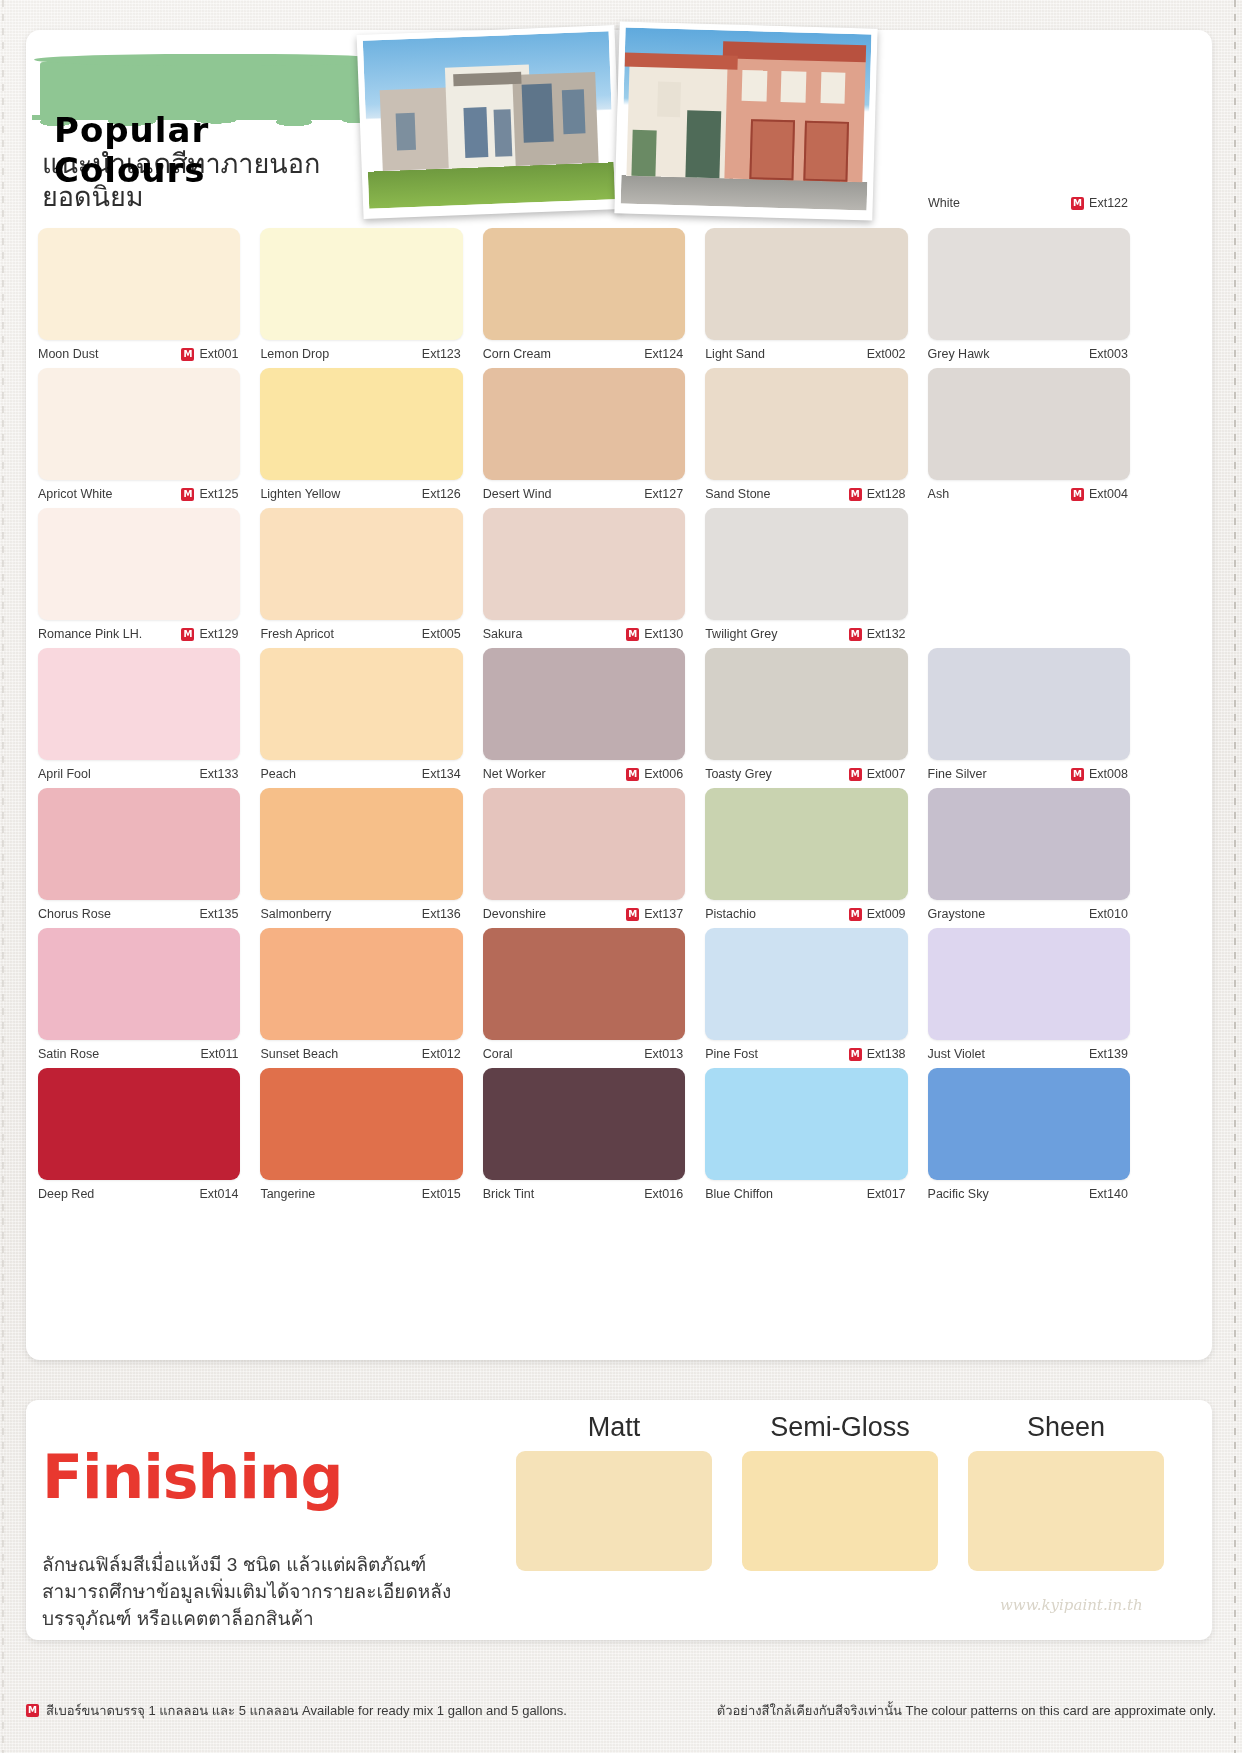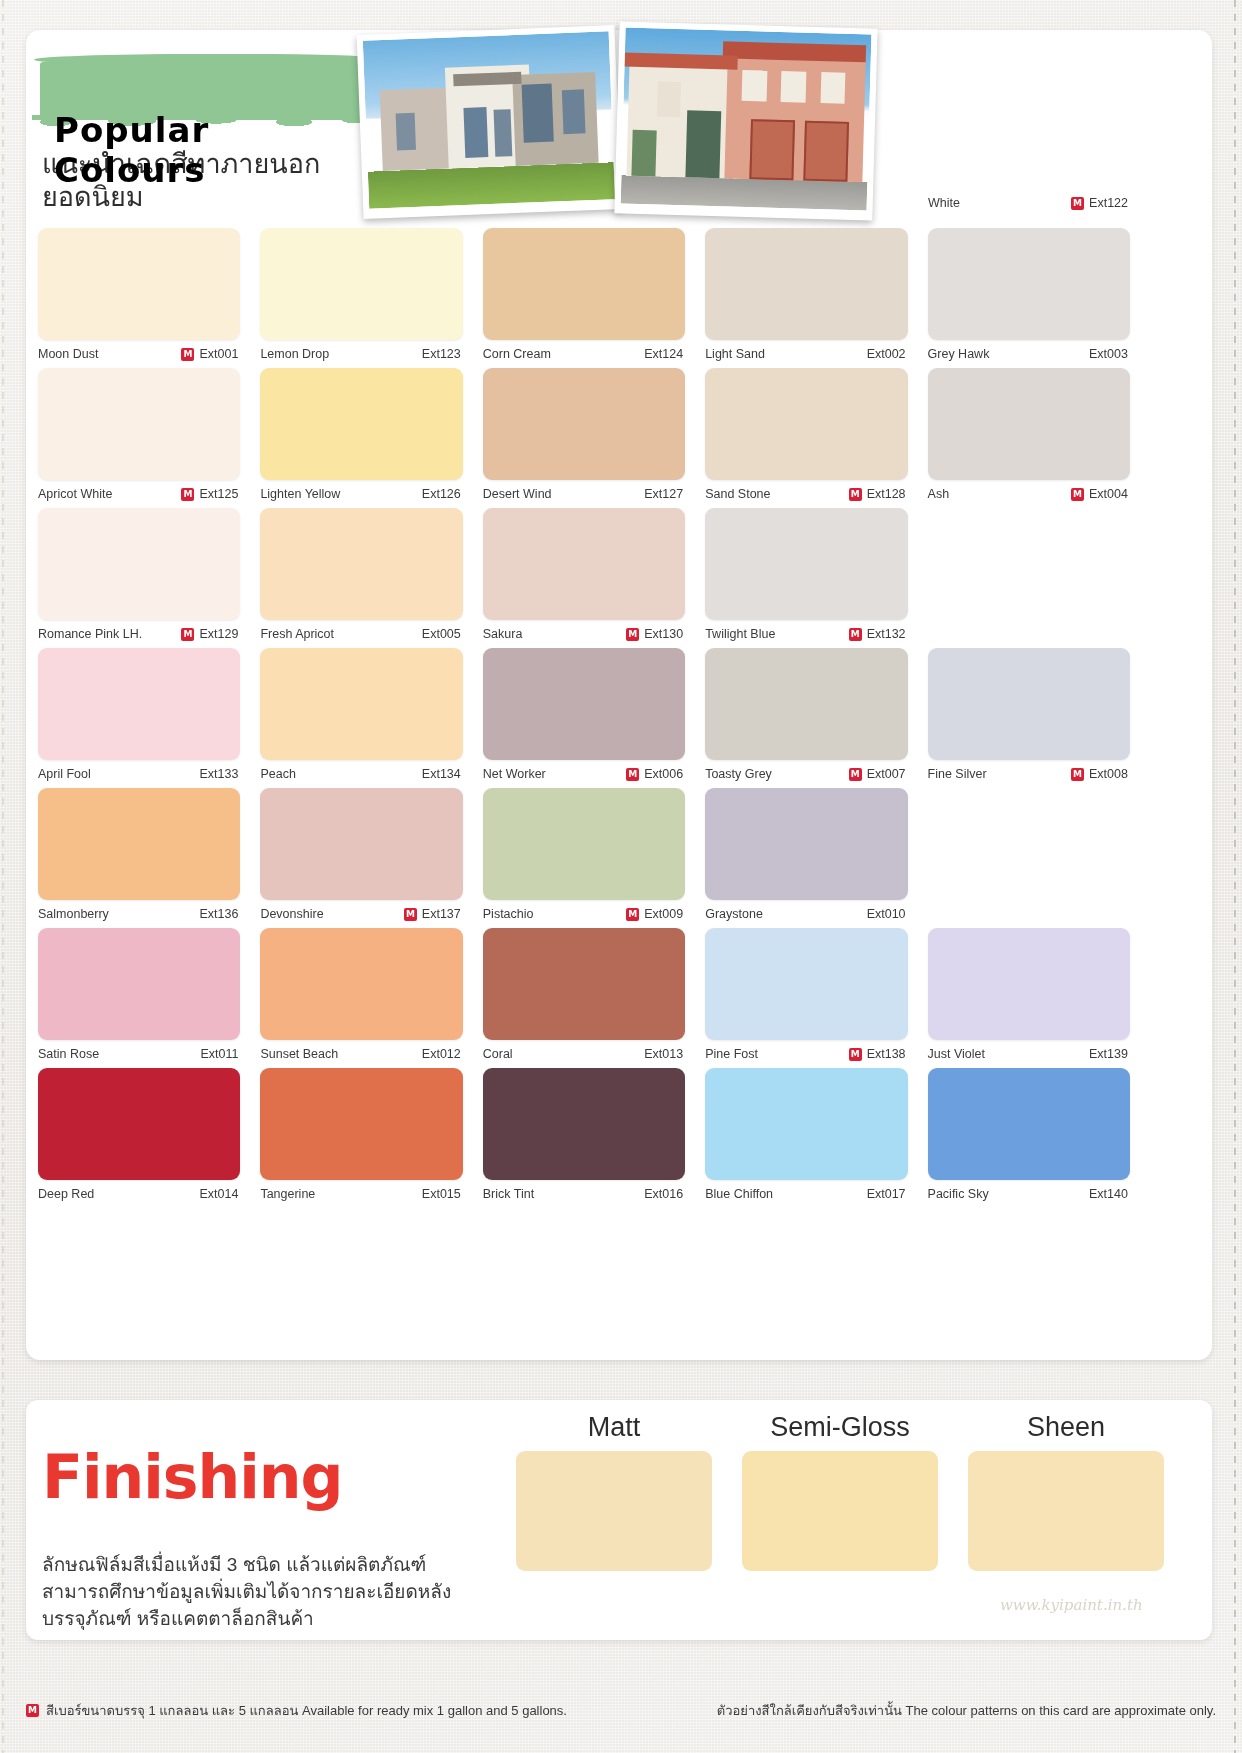--- a/index.html
+++ b/index.html
@@ -350,21 +350,21 @@
           <span class="cname">Sakura</span>
           <span class="ccode">
             <span class="mbadge">M</span>
             <span>Ext130</span>
           </span>
         </div>
       </div>
       <div class="scell">
         <div class="chip" style="background: rgb(225, 222, 219);"></div>
         <div class="clabel">
-          <span class="cname">Twilight Blue</span>
+          <span class="cname">Twilight Grey</span>
           <span class="ccode">
             <span class="mbadge">M</span>
             <span>Ext132</span>
           </span>
         </div>
       </div>
     </div>
     <div class="srow">
       <div class="scell">
         <div class="chip" style="background: rgb(249, 216, 222);"></div>
@@ -411,20 +411,30 @@
         <div class="clabel">
           <span class="cname">Fine Silver</span>
           <span class="ccode">
             <span class="mbadge">M</span>
             <span>Ext008</span>
           </span>
         </div>
       </div>
     </div>
     <div class="srow">
+      <div class="scell">
+        <div class="chip" style="background: rgb(237, 182, 188);"></div>
+        <div class="clabel">
+          <span class="cname">Chorus Rose</span>
+          <span class="ccode">
+            <span class="mbadge hide">M</span>
+            <span>Ext135</span>
+          </span>
+        </div>
+      </div>
       <div class="scell">
         <div class="chip" style="background: rgb(246, 191, 137);"></div>
         <div class="clabel">
           <span class="cname">Salmonberry</span>
           <span class="ccode">
             <span class="mbadge hide">M</span>
             <span>Ext136</span>
           </span>
         </div>
       </div>

